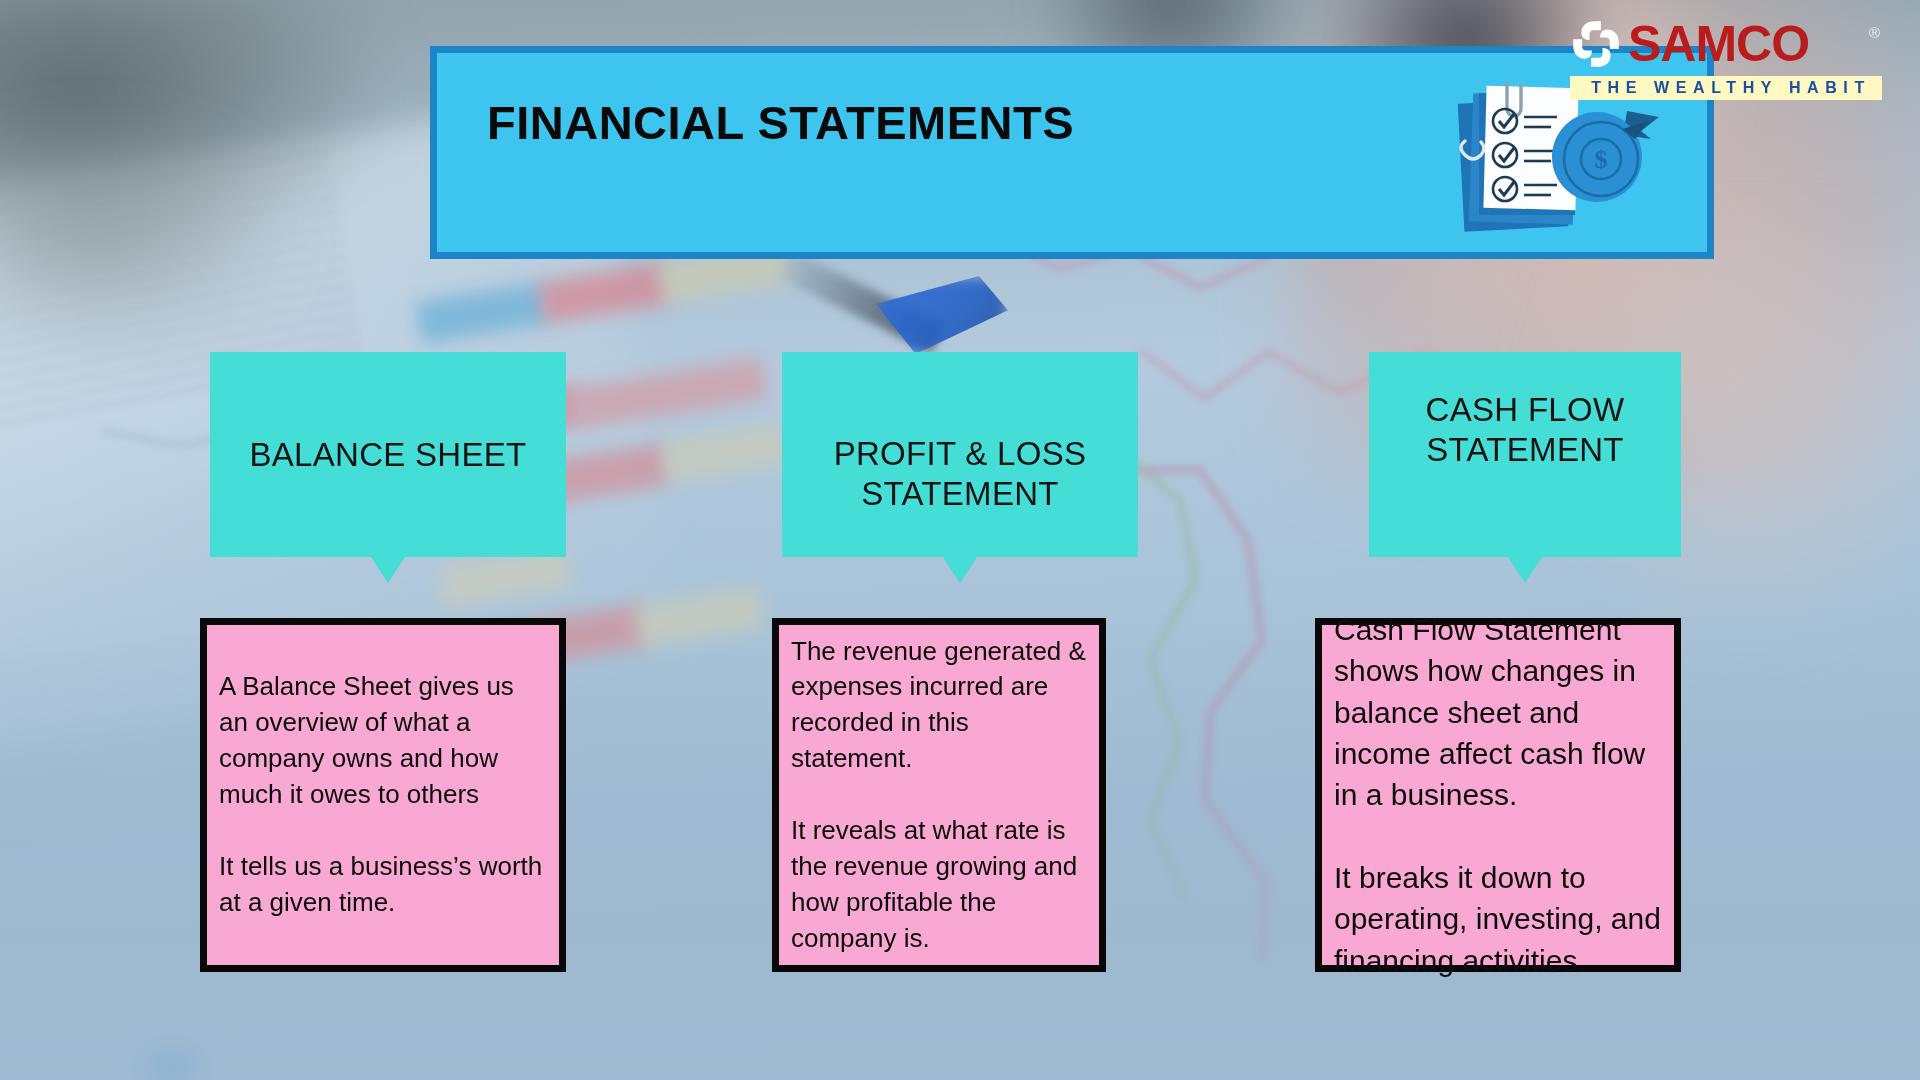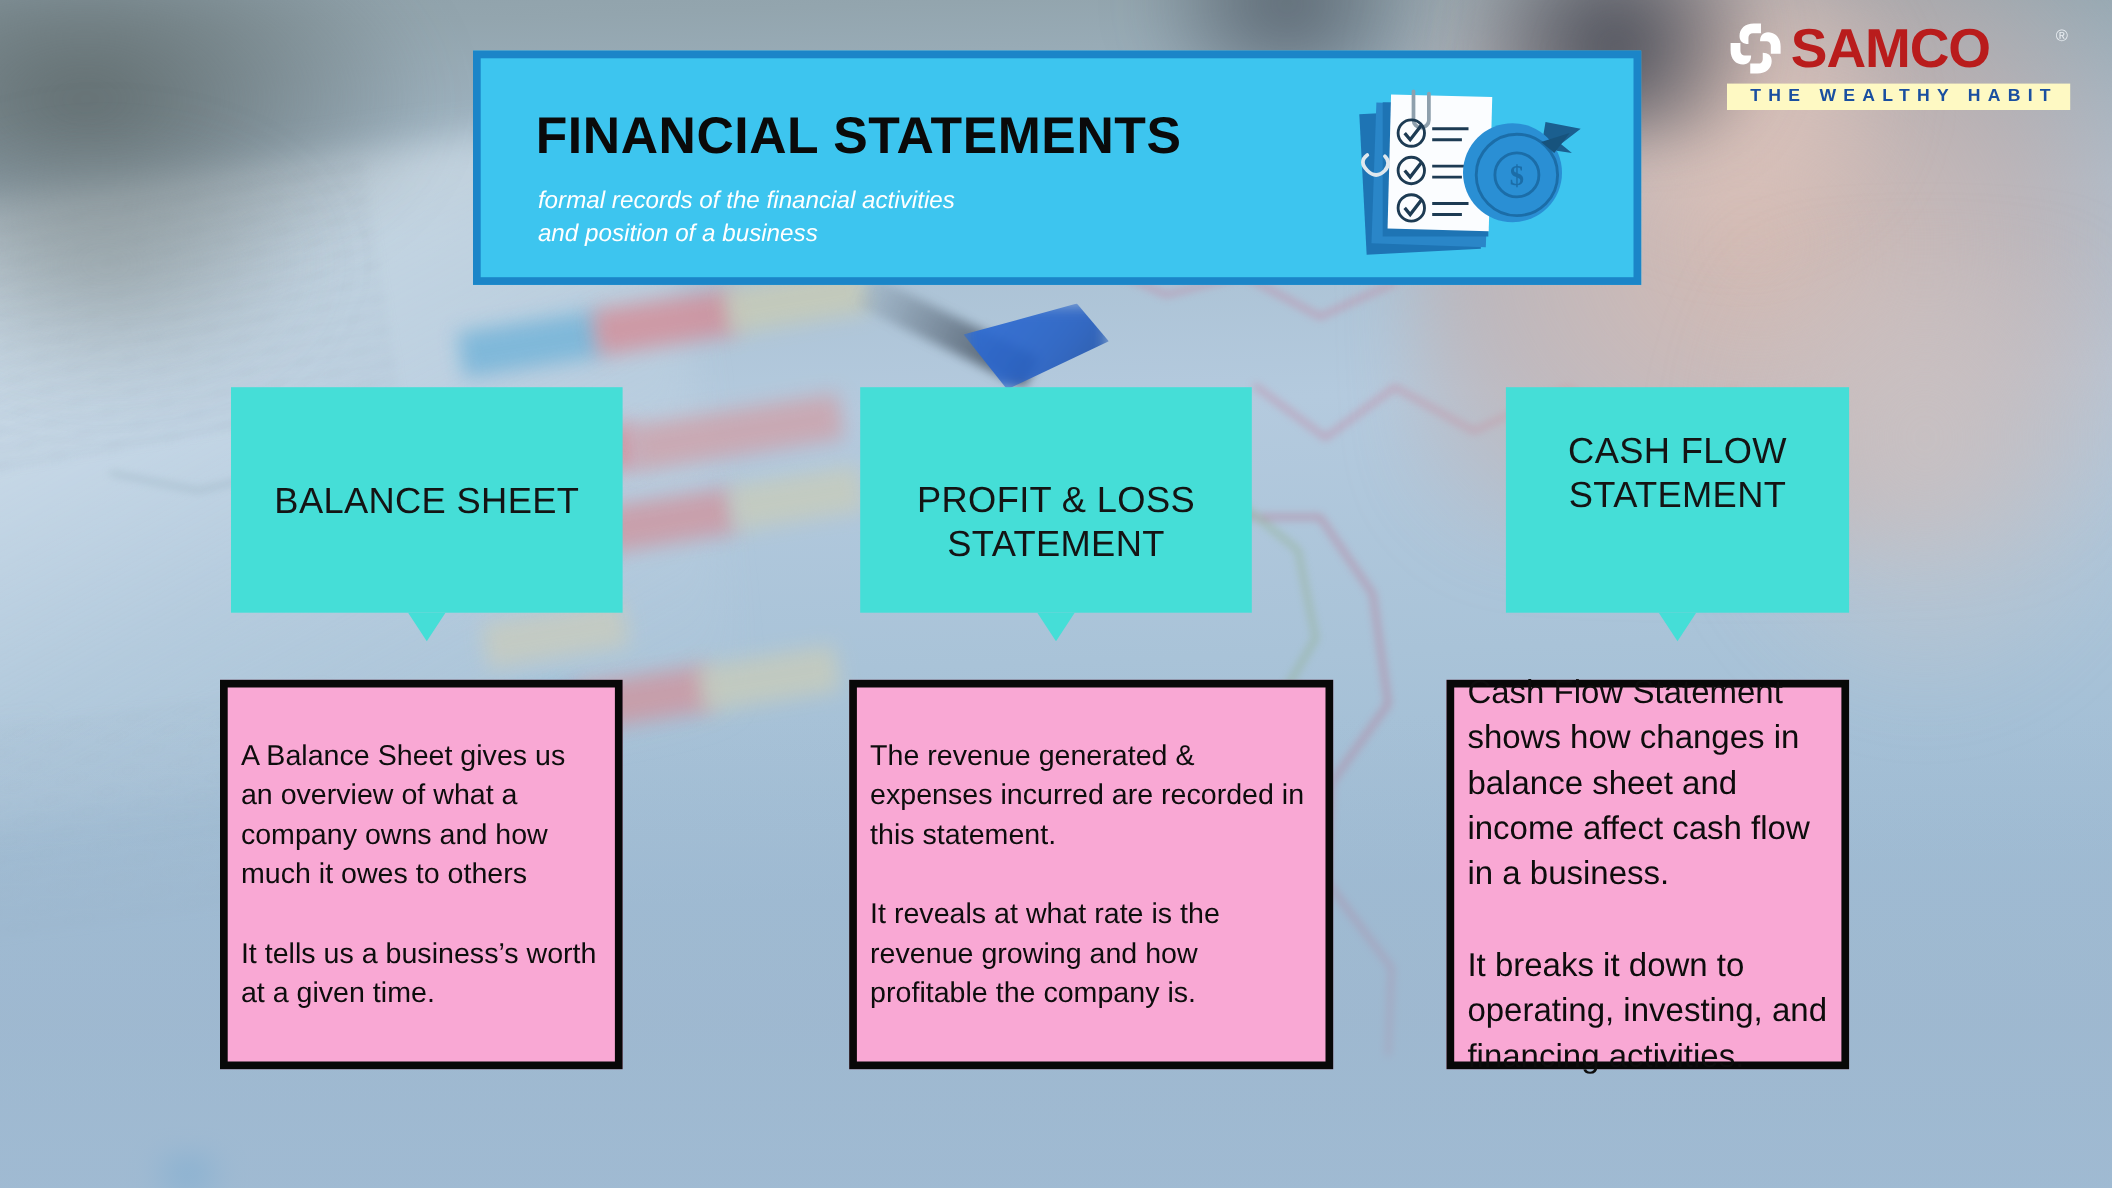--- a/index.html
+++ b/index.html
@@ -115,21 +115,21 @@
     background:radial-gradient(ellipse at 50% 40%, rgba(46,142,206,.85), rgba(46,142,206,0) 72%);
     filter:blur(10px);
   }
   .bg-vignette {
     position:absolute; inset:0;
     background:linear-gradient(180deg, rgba(150,170,190,0) 60%, rgba(158,182,205,.55) 86%, rgba(160,186,210,.80) 100%);
   }
 
   
   #header-banner {
-    position:absolute; left:430px; top:46px; width:1062px; height:213px;
+    position:absolute; left:430px; top:46px; width:1284px; height:213px;
     background:#3dc5ef;
     border:7px solid #1b85c8;
     z-index:5;
   }
   #banner-title {
     position:absolute; left:50px; top:42px;
     font-size:47px; font-weight:bold; letter-spacing:.5px;
     color:#0a0a0a; white-space:nowrap;
   }
   #banner-subtitle {
@@ -190,21 +190,21 @@
   }
 
   
   #card-balance-sheet { left:210px; top:352px; width:356px; }
   #card-balance-sheet .card-head { height:205px; }
   #card-balance-sheet .card-body { top:266px; width:366px; left:-10px; height:354px; }
 
   
   #card-profit-loss { left:782px; top:352px; width:356px; }
   #card-profit-loss .card-head { height:205px; align-items:center; padding-top:38px; }
-  #card-profit-loss .card-body { top:266px; width:440px; left:-10px; height:354px; }
+  #card-profit-loss .card-body { top:266px; width:334px; left:-10px; height:354px; }
 
   
   #card-cash-flow { left:1325px; top:352px; width:356px;padding-left:44px; }
   #card-cash-flow .card-head { height:205px; align-items:flex-start; padding-top:38px; }
   #card-cash-flow .card-body { top:266px; width:366px; left:-10px; height:354px; }
   #card-cash-flow .card-body-text { font-size:30px; }
 </style>
 </head>
 <body>
 
@@ -262,22 +262,20 @@
       </g>
     </svg>
     <div id="logo-wordmark">SAMCO</div>
   </div>
   <div id="logo-reg">®</div>
   <div id="logo-tagline">THE WEALTHY HABIT</div>
 </div>
 
 <div id="header-banner">
   <div id="banner-title">FINANCIAL STATEMENTS</div>
-  <div id="banner-subtitle" style="white-space:pre-line;">formal records of the financial activities
-and position of a business</div>
 
   <svg id="banner-illustration" viewBox="0 0 230 180">
 
     <rect x="16" y="32" width="104" height="128" fill="#1e74b4" transform="rotate(-3 68 96)"></rect>
     <rect x="26" y="26" width="104" height="128" fill="#2a86c8" transform="rotate(2 78 90)"></rect>
     <rect x="34" y="24" width="96" height="122" fill="#1e74b4"></rect>
 
     <rect x="40" y="18" width="92" height="122" fill="#fbfdff" transform="rotate(1.5 86 79)"></rect>
 
     <path d="M62 14 L62 40 a7 7 0 0 0 14 0 L76 16" fill="none" stroke="#8fa0ad" stroke-width="3.4" stroke-linecap="round"></path>

